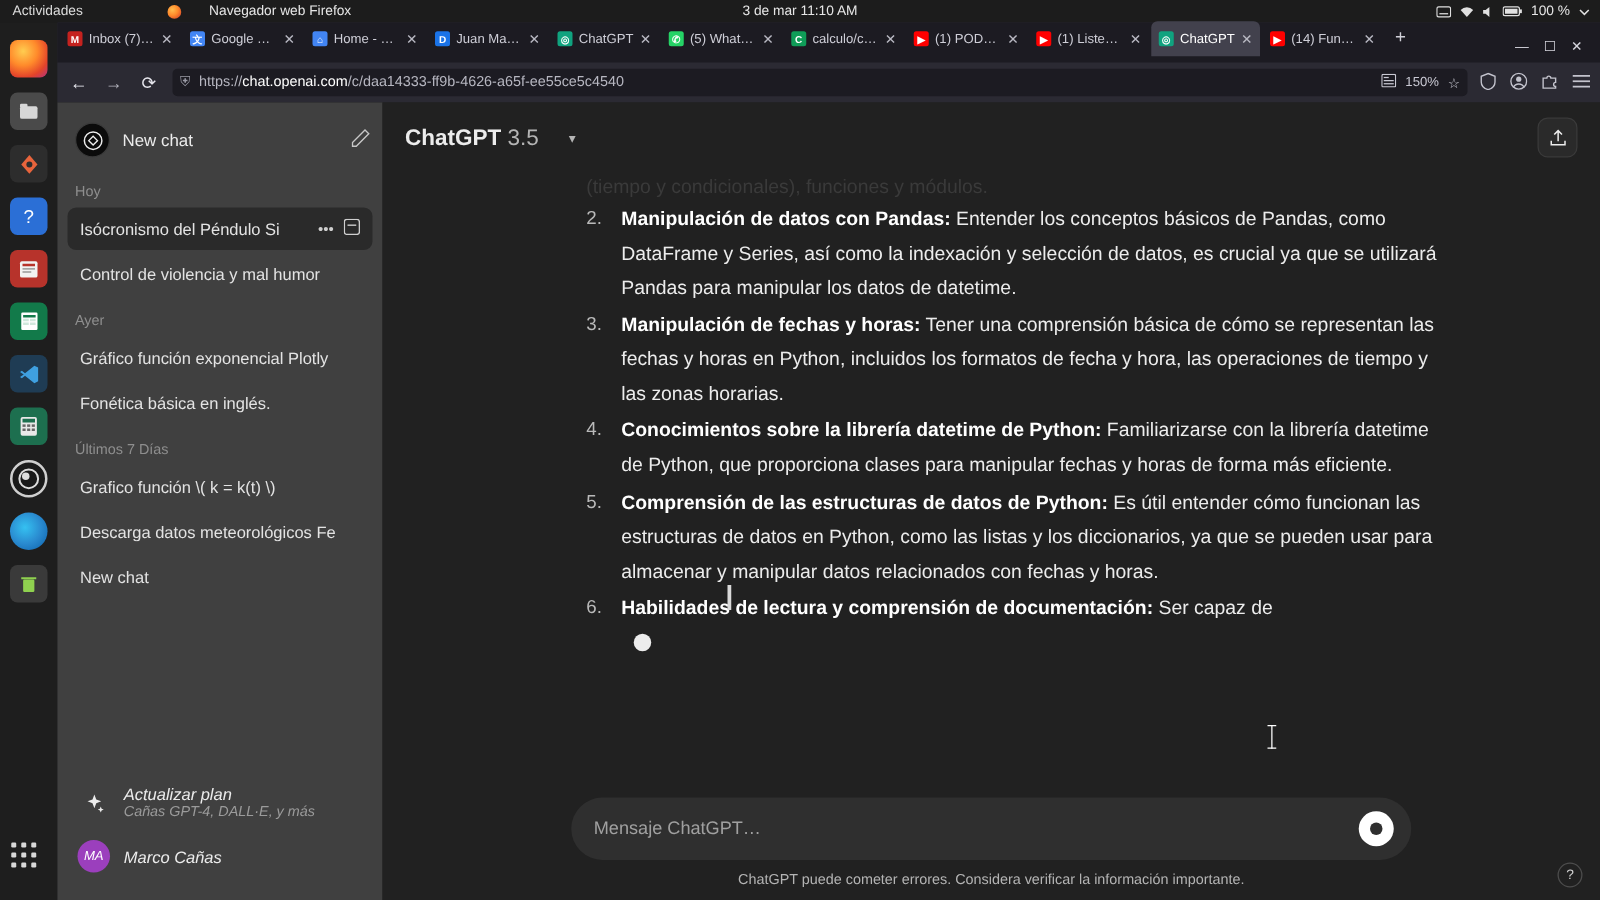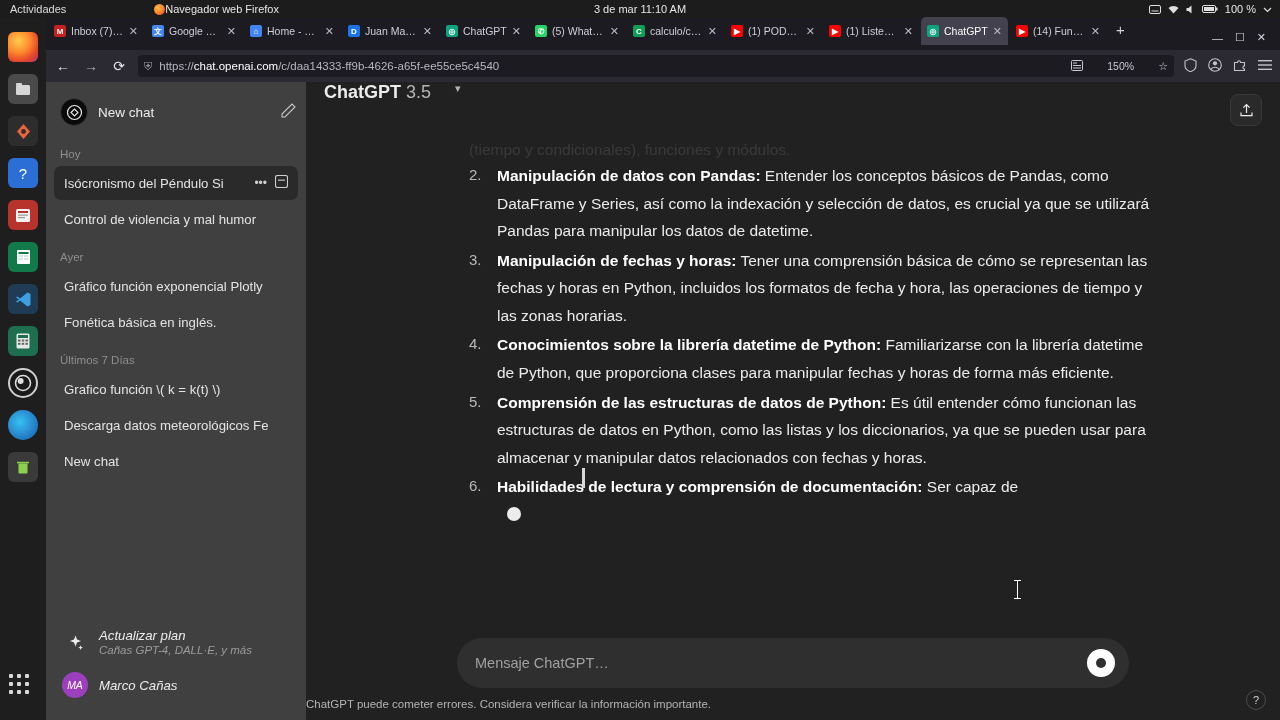--- a/index.html
+++ b/index.html
@@ -10,21 +10,21 @@
     overflow: hidden;
   }
 
   
   .os-bar {
     position: absolute; top: 0; left: 0; width: 1280px; height: 18px;
     background: #1c1c1c; color: #e6e6e6;
     display: flex; align-items: center; font-size: 11px;
   }
   .os-activities { margin-left: 10px; color: #dcdcdc; }
-  .os-app { margin-left: 88px; display: flex; align-items: center; gap: 0; }
+  .os-app { margin-left: 68px; display: flex; align-items: center; gap: 22px; }
   .os-ff-mini {
     width: 11px; height: 11px; border-radius: 50%;
     background: radial-gradient(circle at 35% 35%, #ffbd4f 0%, #ff8a2b 45%, #e35b2a 75%, #c4382a 100%);
     display: inline-block;
   }
   .os-clock { position: absolute; left: 50%; transform: translateX(-50%); white-space: nowrap; }
   .os-tray { position: absolute; right: 8px; display: flex; align-items: center; gap: 7px; }
   .os-tray svg { display: block; }
   .os-battery-text { font-size: 11px; }
 
@@ -101,21 +101,21 @@
   .nav-btn { color: #b1b1bb; font-size: 14px; width: 18px; text-align: center; }
   .nav-btn.enabled { color: #e6e6ed; }
   .urlbar {
     flex: 1 1 auto; height: 22px; background: #1c1b22; border-radius: 4px;
     display: flex; align-items: center; padding: 0 6px; gap: 7px;
     font-size: 11.5px; color: #c8c8d2;
   }
   .urlbar .shield { color: #9a9aa5; font-size: 11px; }
   .url-text { color: #b6b6c0; }
   .url-text b { color: #fff; font-weight: normal; }
-  .url-right { margin-left: auto; display: flex; align-items: center; gap: 24px; }
+  .url-right { margin-left: auto; display: flex; align-items: center; gap: 7px; }
   .zoom-badge { font-size: 10.5px; color: #c9c9d3; }
   .star { color: #c9c9d3; font-size: 11px; }
   .navbar-right { display: flex; align-items: center; gap: 11px; color: #c3c3cd; font-size: 12px; }
 
   
   .page { position: relative; height: 638px; background: #212121; display: flex; }
 
   
   .sidebar {
     width: 260px; background: #404040; height: 100%;
@@ -146,21 +146,21 @@
   .sb-user { display: flex; align-items: center; gap: 11px; padding: 8px; border-radius: 8px; }
   .avatar {
     width: 26px; height: 26px; border-radius: 50%; background: #9b3fbd;
     color: #fff; font-size: 10.5px; display: flex; align-items: center; justify-content: center;
   }
   .sb-user-name { font-size: 13.2px; color: #ececec; }
 
   
   .main { flex: 1 1 auto; position: relative; background: #212121; }
   .main-header {
-    height: 56px; display: flex; align-items: flex-start; padding: 0 18px; gap: 24px;
+    height: 56px; display: flex; align-items: center; padding: 16px 18px; gap: 24px;
   }
   .model-title { font-size: 18px; color: #ececec; font-weight: bold; }
   .model-title span.ver { font-weight: normal; color: #b4b4b4; }
   .caret { color: #b4b4b4; font-size: 11px; }
   .share-btn {
     position: absolute; right: 18px; top: 12px; width: 32px; height: 32px;
     border: 1px solid #3a3a3a; border-radius: 8px; background: #2a2a2a;
     display: flex; align-items: center; justify-content: center; color: #ececec;
   }
 
@@ -203,21 +203,21 @@
   .composer {
     width: 672px; margin: 0 auto; height: 50px; border-radius: 25px;
     background: #2f2f2f; display: flex; align-items: center; padding: 0 14px 0 18px;
   }
   .composer .ph { flex: 1; font-size: 14.5px; color: #a0a0a0; }
   .send-btn {
     width: 28px; height: 28px; border-radius: 50%; background: #ffffff;
     display: flex; align-items: center; justify-content: center;
   }
   .send-btn i { width: 10px; height: 10px; border-radius: 50%; background: #2f2f2f; display: block; }
-  .disclaimer { text-align: left; font-size: 11.5px; color: #b4b4b4; margin-top: 10px; }
+  .disclaimer { text-align: center; font-size: 11.5px; color: #b4b4b4; margin-top: 10px; }
   .help-dot {
     position: absolute; right: 14px; bottom: 10px; width: 20px; height: 20px;
     border-radius: 50%; border: 1px solid #4d4d4d; color: #d0d0d0; font-size: 11px;
     display: flex; align-items: center; justify-content: center;
   }
 </style>
 </head>
 <body>
 
 <div class="os-bar">

